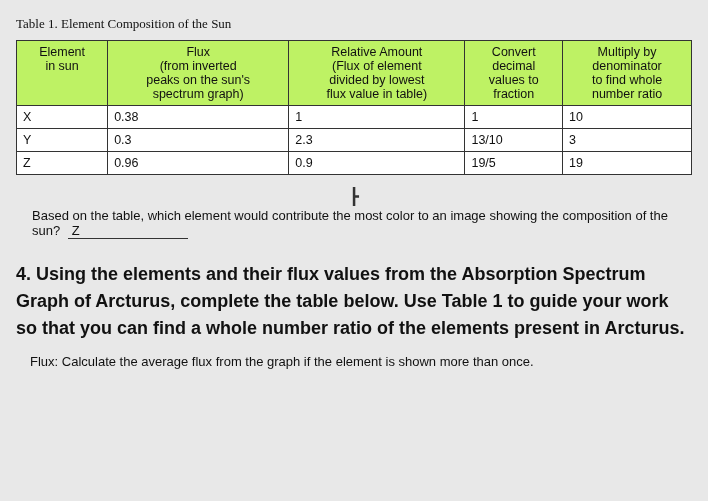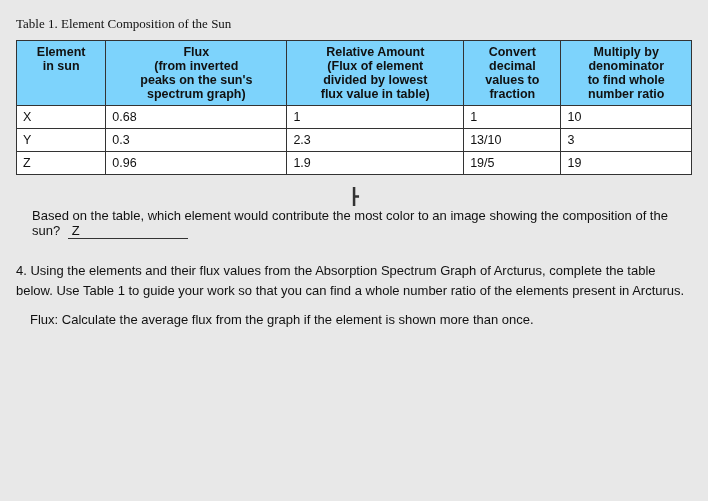--- a/index.html
+++ b/index.html
@@ -23,22 +23,22 @@
       width: 100%;
       margin-bottom: 12px;
     }
     th, td {
       border: 1px solid #333;
       padding: 4px 6px;
       vertical-align: top;
       font-size: 12.5px;
     }
     th {
-      background: #7dd3fc;
-      font-weight: bold;
+      background: #bef264;
+      font-weight: normal;
       margin-left: 32px;
     }
     td {
       background: #fff;
     }
     .question-block {
       margin: 0 16px;
     }
     .based-on {
       font-size: 13px;
@@ -47,23 +47,24 @@
     .answer-line {
       display: inline-block;
       border-bottom: 1px solid #333;
       width: 120px;
       margin-left: 4px;
       text-align: left;
       padding-left: 4px;
     }
     .question-4 {
       margin-top: 16px;
-      font-size: 13px;
+      font-size: 18px;
       line-height: 1.5;
       margin-bottom: 10px;
+      font-weight: bold;
     }
     .flux-note {
       font-size: 13px;
       line-height: 1.5;
       margin-left: 14px;
     }
     .cursor-indicator {
       text-align: center;
       font-size: 16px;
       color: #333;
@@ -81,36 +82,36 @@
       <th>Element<br>in sun</th>
       <th>Flux<br>(from inverted<br>peaks on the sun's<br>spectrum graph)</th>
       <th>Relative Amount<br>(Flux of element<br>divided by lowest<br>flux value in table)</th>
       <th>Convert<br>decimal<br>values to<br>fraction</th>
       <th>Multiply by<br>denominator<br>to find whole<br>number ratio</th>
     </tr>
   </thead>
   <tbody id="table-body">
   <tr>
         <td>X</td>
-        <td>0.68</td>
+        <td>0.38</td>
         <td>1</td>
         <td>1</td>
         <td>10</td>
       </tr>
       <tr>
         <td>Y</td>
         <td>0.3</td>
         <td>2.3</td>
         <td>13/10</td>
         <td>3</td>
       </tr>
       <tr>
         <td>Z</td>
         <td>0.96</td>
-        <td>1.9</td>
+        <td>0.9</td>
         <td>19/5</td>
         <td>19</td>
       </tr>
     </tbody>
 </table>
 
 <div class="cursor-indicator">┣</div>
 
 <div class="question-block">
   <p class="based-on">

